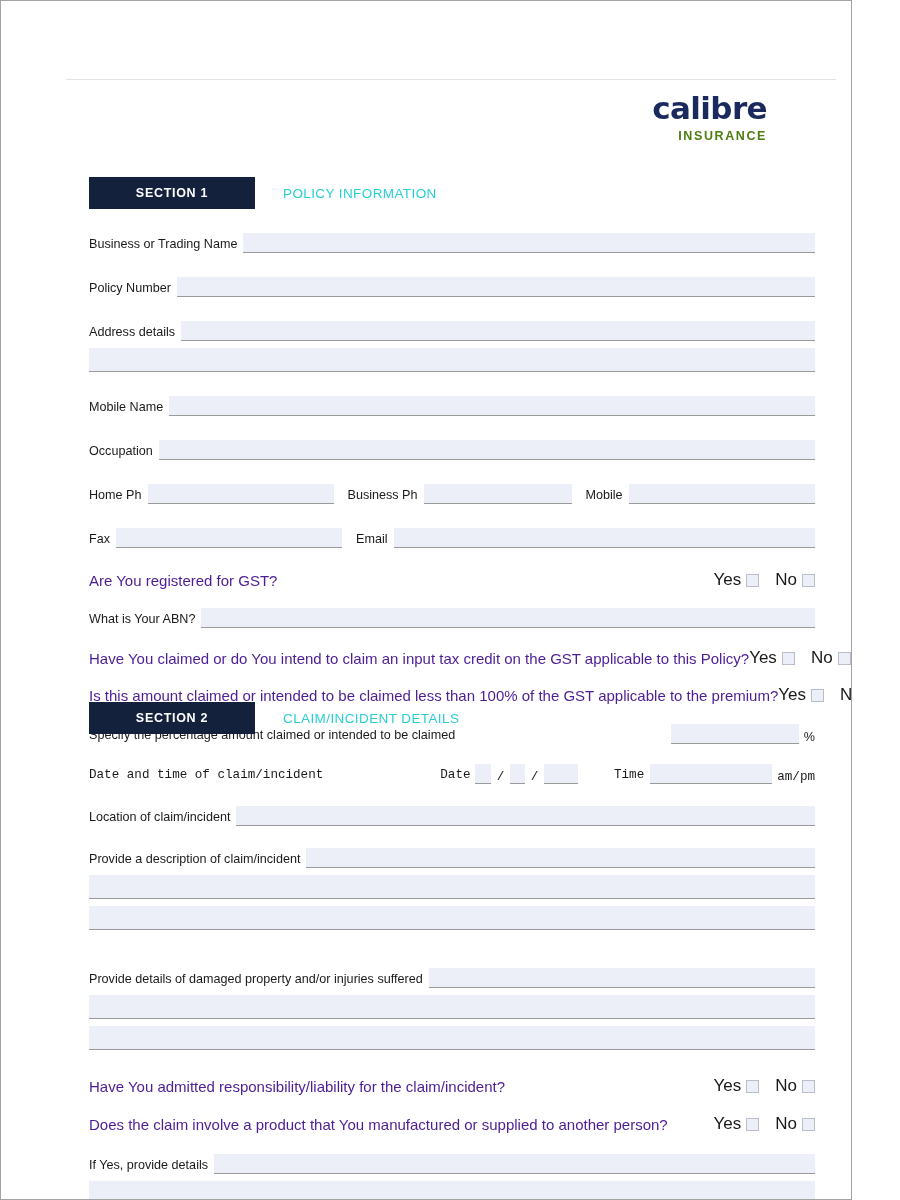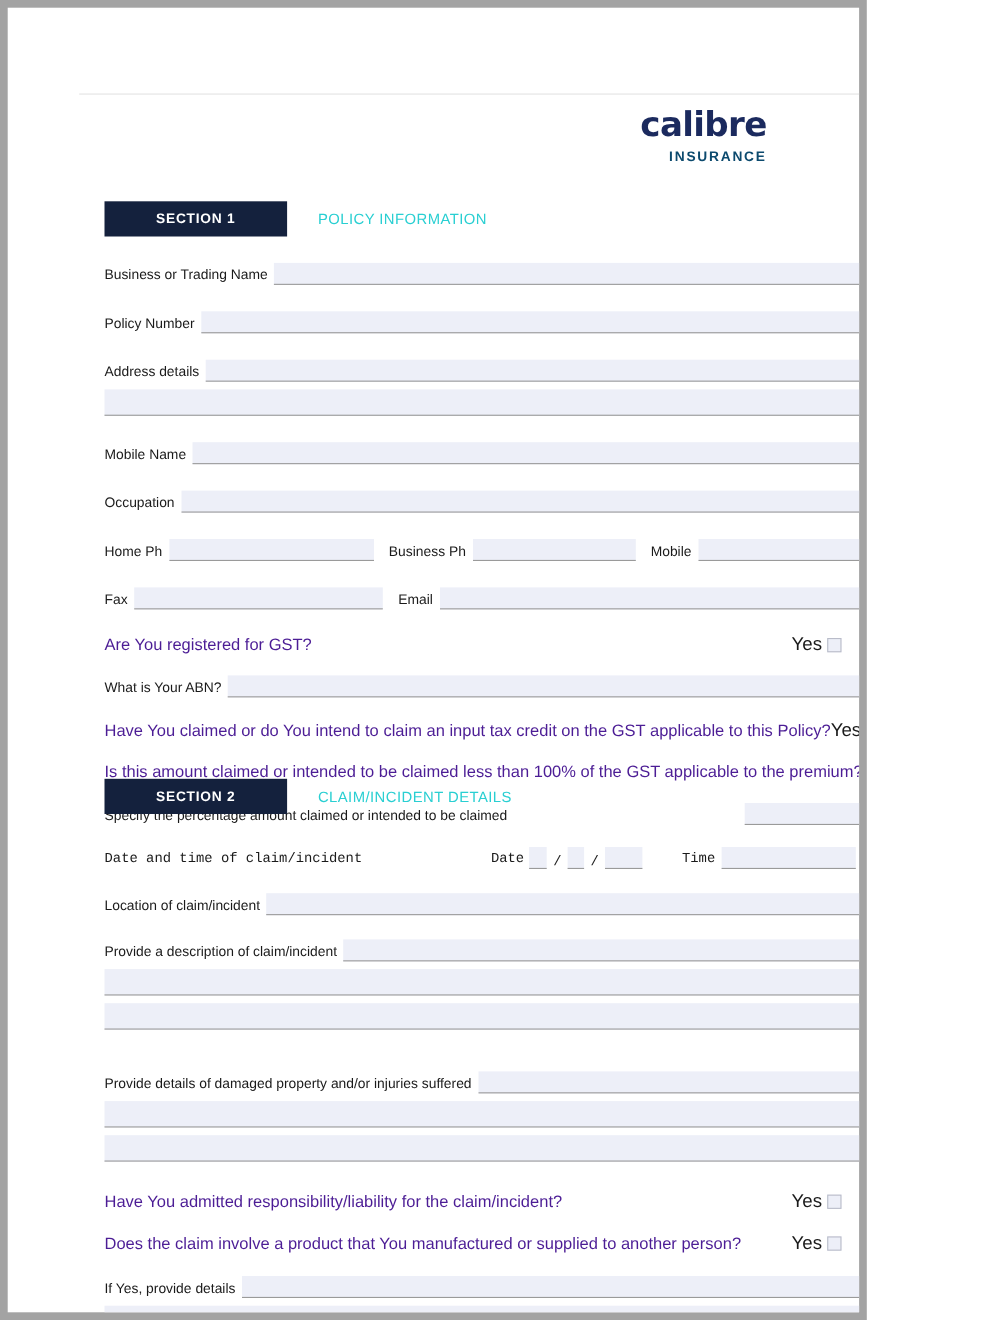--- a/index.html
+++ b/index.html
@@ -4,23 +4,23 @@
 <style>
   html,body{margin:0;padding:0;}
   body{
     width:900px;height:1200px;
     background:#ffffff;
     font-family:"Liberation Sans", sans-serif;
     -webkit-font-smoothing:antialiased;
   }
   .page{
     position:relative;
-    width:788px;height:1200px;
+    width:852px;height:1200px;
     box-sizing:border-box;
-    border:7px solid #a3a3a3;
+    border:1px solid #a3a3a3;
     background:#fff;
     overflow:hidden;
   }
   .top-rule{
     position:absolute;
     left:65px;top:78px;width:770px;height:1px;
     background:#e3e3e3;
   }
   .logo{
     position:absolute;
@@ -34,21 +34,21 @@
     font-weight:700;
     letter-spacing:-0.6px;
     color:#1b2a5e;
     display:block;
   }
   .logo .sub{
     font-family:"Liberation Sans", sans-serif;
     font-size:12.5px;
     font-weight:700;
     letter-spacing:1.6px;
-    color:#0c4a6e;
+    color:#4d7c0f;
     display:block;
     margin-top:6px;
   }
 
   .content{
     position:absolute;
     left:88px;top:0;width:726px;
   }
 
   

